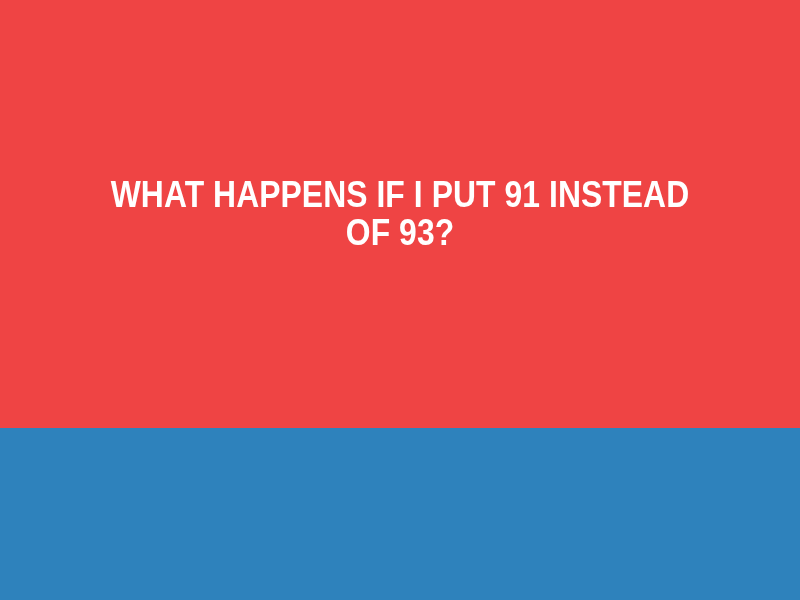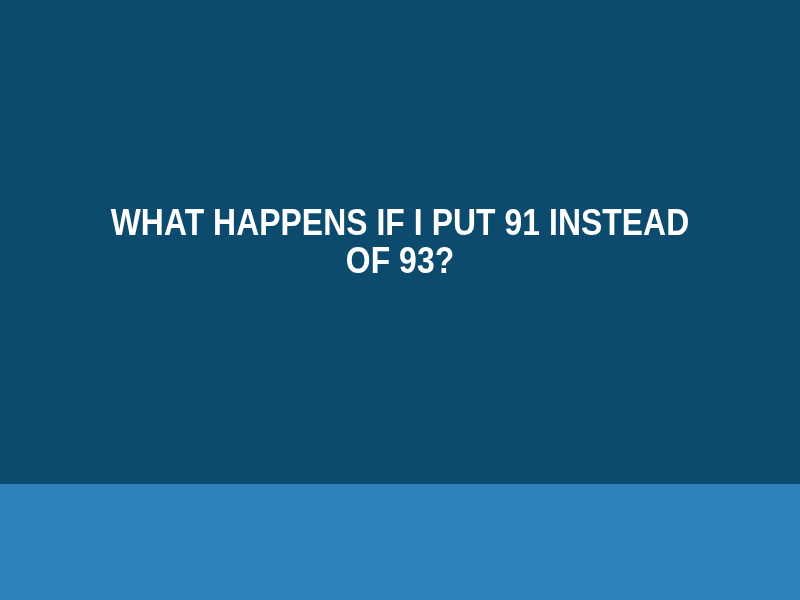--- a/index.html
+++ b/index.html
@@ -12,23 +12,23 @@
     width: 800px;
     height: 600px;
     overflow: hidden;
     font-family: "Liberation Sans", sans-serif;
     background: #2e82bc;
   }
 
   .page {
     position: relative;
     width: 800px;
-    height: 484px;
+    height: 428px;
     box-sizing: border-box;
-    background: #0c4a6e;
+    background: #ef4444;
     display: flex;
     align-items: center;
     justify-content: center;
   }
 
   .hero {
     width: 100%;
     padding: 0 40px;
     box-sizing: border-box;
     text-align: center;

